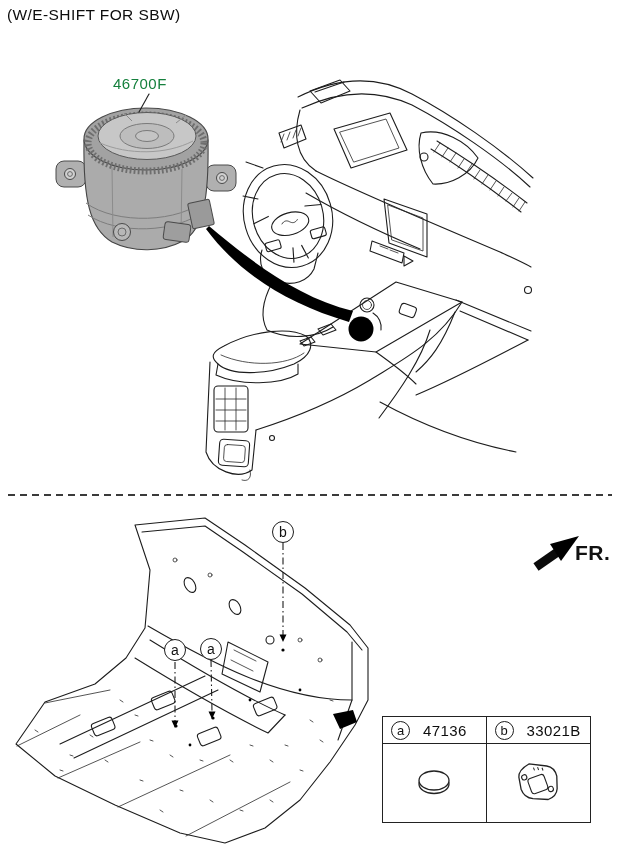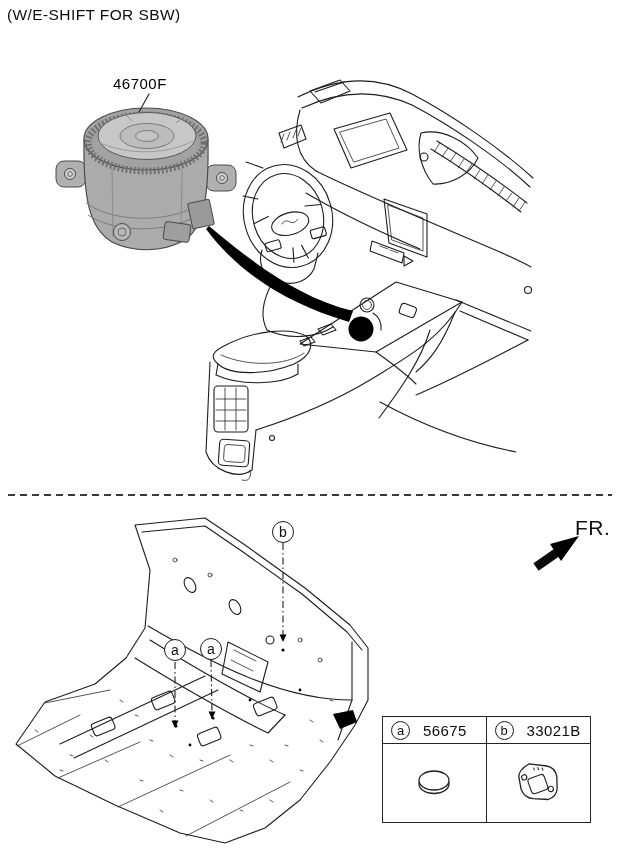--- a/index.html
+++ b/index.html
@@ -2,23 +2,23 @@
 <html><head>
 <meta charset="utf-8">
 <style>
   html,body { margin:0; padding:0; background:#ffffff; }
   .page {
     position:relative; width:620px; height:848px; background:#ffffff;
     font-family:"Liberation Sans", sans-serif; color:#111; overflow:hidden;
   }
   .abs { position:absolute; }
   .variant-note { left:7px; top:6px; font-size:15.5px; letter-spacing:.4px; color:#0d0d0d; }
-  .part-label { font-size:15px; color:#000000; letter-spacing:.5px; }
+  .part-label { font-size:15px; color:#15803d; letter-spacing:.5px; }
   .lbl-46700F { left:113px; top:75px; }
-  .fr-label { left:575px; top:516px; font-size:21px; font-weight:normal; letter-spacing:.5px; }
+  .fr-label { left:575px; top:541px; font-size:21px; font-weight:bold; letter-spacing:.5px; }
   .divider {
     left:8px; top:494px; width:604px; height:2px;
     background:repeating-linear-gradient(90deg,#3a3a3a 0 7px, transparent 7px 12px);
   }
   .callout {
     width:22px; height:22px; border:1.4px solid #1d1d1d; border-radius:50%;
     background:#fff; display:flex; align-items:center; justify-content:center;
     font-size:14px; color:#111; box-sizing:border-box; z-index:5;
   }
   .co-a1 { left:164px; top:639px; }
@@ -223,21 +223,21 @@
   <div class="abs callout co-a1">a</div>
   <div class="abs callout co-a2">a</div>
 
   <div class="abs fr-label">FR.</div>
 
   <div class="abs divider"></div>
 
   <div class="abs ptable">
     <div class="pt-cell pt-head pt-left">
       <span class="pt-co">a</span>
-      <span class="pt-code">56675</span>
+      <span class="pt-code">47136</span>
     </div>
     <div class="pt-cell pt-head">
       <span class="pt-co">b</span>
       <span class="pt-code">33021B</span>
     </div>
     <div class="pt-cell pt-body pt-left">
       <svg width="70" height="48" viewBox="0 0 70 48">
         <ellipse cx="35" cy="25" rx="15" ry="9.5" fill="#fff" stroke="#222" stroke-width="1.3"></ellipse>
         <ellipse cx="35" cy="21.5" rx="15" ry="9.5" fill="#fff" stroke="#222" stroke-width="1.3"></ellipse>
       </svg>

